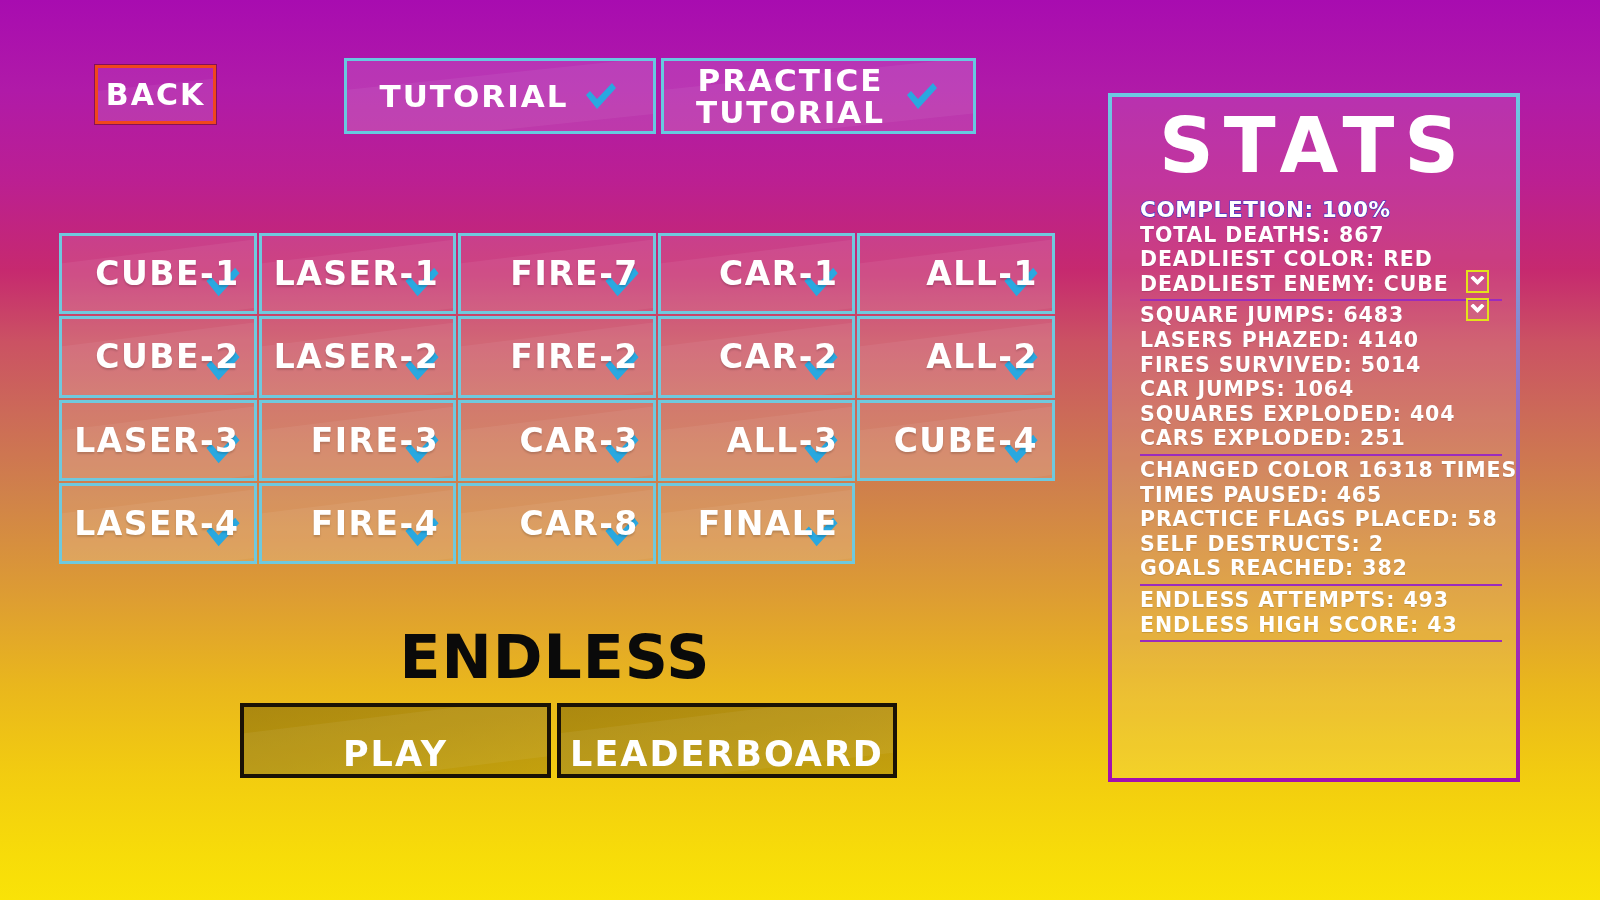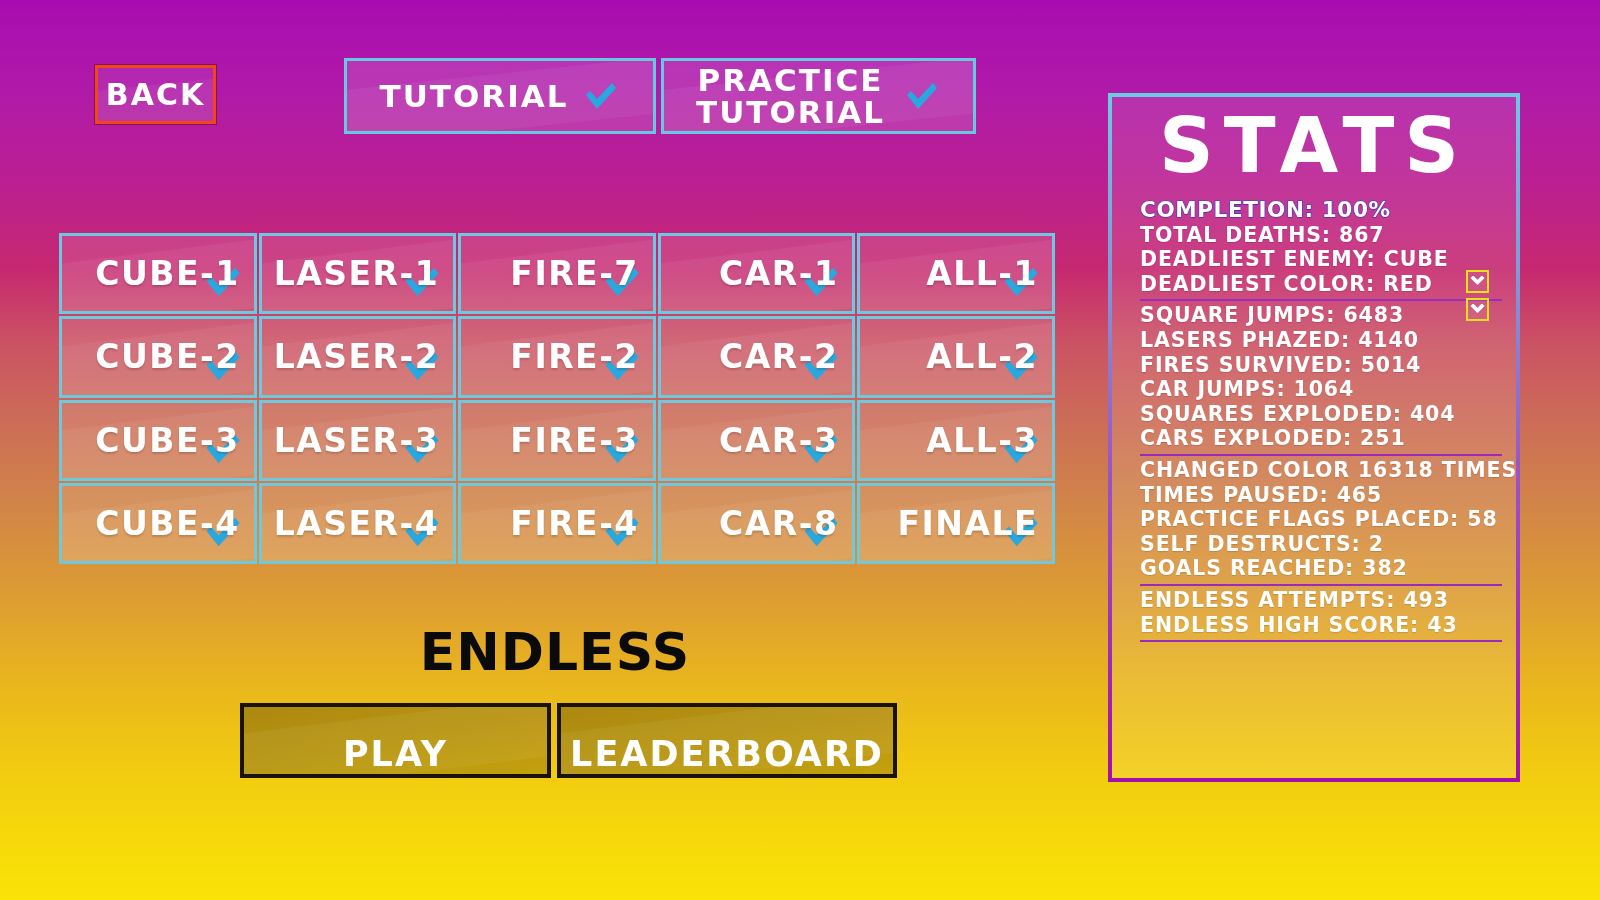--- a/index.html
+++ b/index.html
@@ -122,21 +122,21 @@
     right: 10px;
     bottom: 8px;
     z-index: 1;
   }
 
   
   #endless-title {
     position: absolute;
     left: 0; top: 622px; width: 1110px;
     text-align: center;
-    font-size: 52px;
+    font-size: 60px;
     font-weight: bold;
     color: #0a0a0a;
     letter-spacing: 1px;
   }
   .gold-btn {
     position: absolute;
     box-sizing: border-box;
     border: 4px solid #1a1205;
     background: linear-gradient(160deg, rgba(120,95,8,.55) 0%, rgba(150,118,10,.5) 100%);
     display: flex; align-items: flex-end; justify-content: center;
@@ -328,29 +328,20 @@
       <span class="sheen"></span>
       <span class="lbl">ALL-2</span>
       <span class="check">
         <svg width="42" height="42" viewBox="0 0 38 38">
           <path d="M4 18 L8 14 L15 22 L30 6 L34 11 L15 32 Z" fill="#29a8e0"></path>
         </svg>
       </span>
     </div>
     <div class="level-btn">
       <span class="sheen"></span>
-      <span class="lbl">CUBE-3</span>
-      <span class="check">
-        <svg width="42" height="42" viewBox="0 0 38 38">
-          <path d="M4 18 L8 14 L15 22 L30 6 L34 11 L15 32 Z" fill="#29a8e0"></path>
-        </svg>
-      </span>
-    </div>
-    <div class="level-btn">
-      <span class="sheen"></span>
       <span class="lbl">LASER-3</span>
       <span class="check">
         <svg width="42" height="42" viewBox="0 0 38 38">
           <path d="M4 18 L8 14 L15 22 L30 6 L34 11 L15 32 Z" fill="#29a8e0"></path>
         </svg>
       </span>
     </div>
     <div class="level-btn">
       <span class="sheen"></span>
       <span class="lbl">FIRE-3</span>
@@ -435,22 +426,22 @@
 <div class="gold-btn" id="endless-leaderboard-button">
   <span class="sheen"></span>
   <span class="lbl">LEADERBOARD</span>
 </div>
 
 <div id="stats-panel">
   <div id="stats-title">STATS</div>
   <div id="stats-list">
       <div class="stat-line completion">COMPLETION: 100%</div>
       <div class="stat-line">TOTAL DEATHS: 867</div>
+      <div class="stat-line">DEADLIEST COLOR: RED</div>
       <div class="stat-line">DEADLIEST ENEMY: CUBE</div>
-      <div class="stat-line">DEADLIEST COLOR: RED</div>
       <div class="sep"></div>
       <div class="stat-line">SQUARE JUMPS: 6483</div>
       <div class="stat-line">LASERS PHAZED: 4140</div>
       <div class="stat-line">FIRES SURVIVED: 5014</div>
       <div class="stat-line">CAR JUMPS: 1064</div>
       <div class="stat-line">SQUARES EXPLODED: 404</div>
       <div class="stat-line">CARS EXPLODED: 251</div>
       <div class="sep"></div>
       <div class="stat-line">CHANGED COLOR 16318 TIMES</div>
       <div class="stat-line">TIMES PAUSED: 465</div>

